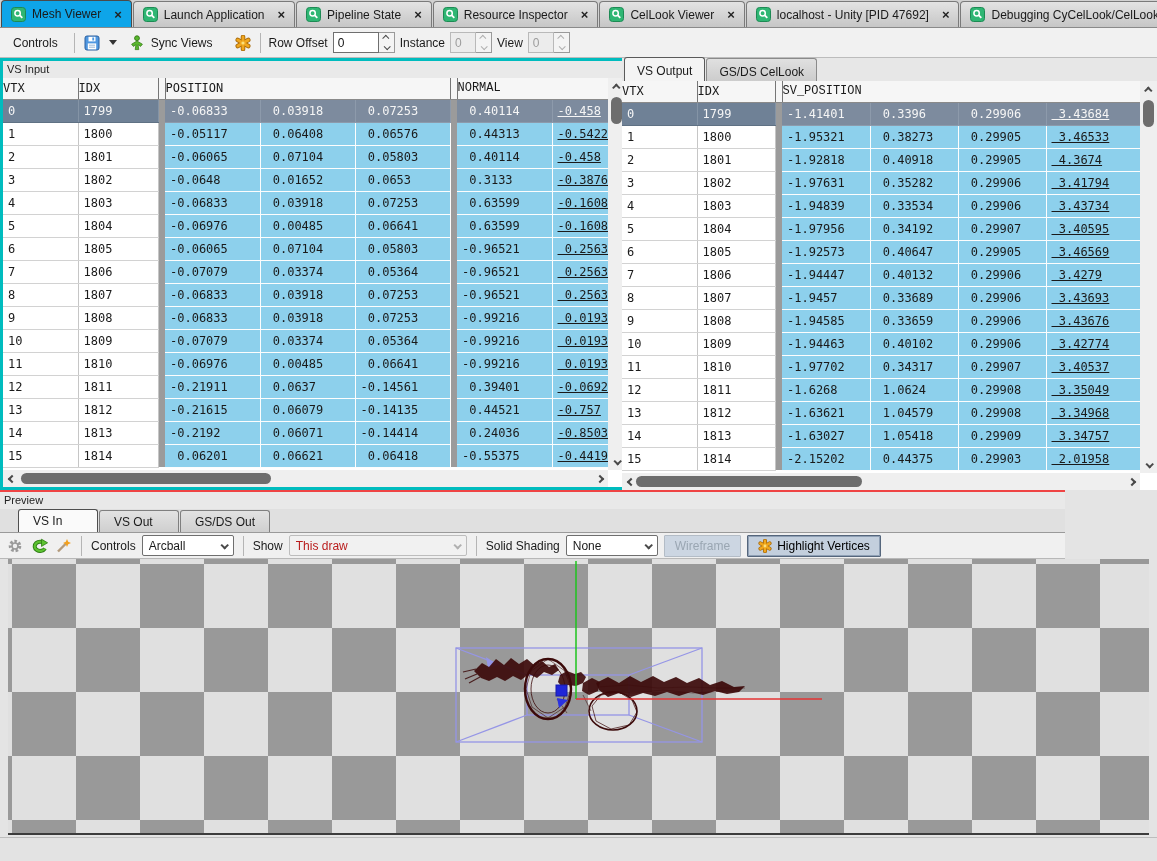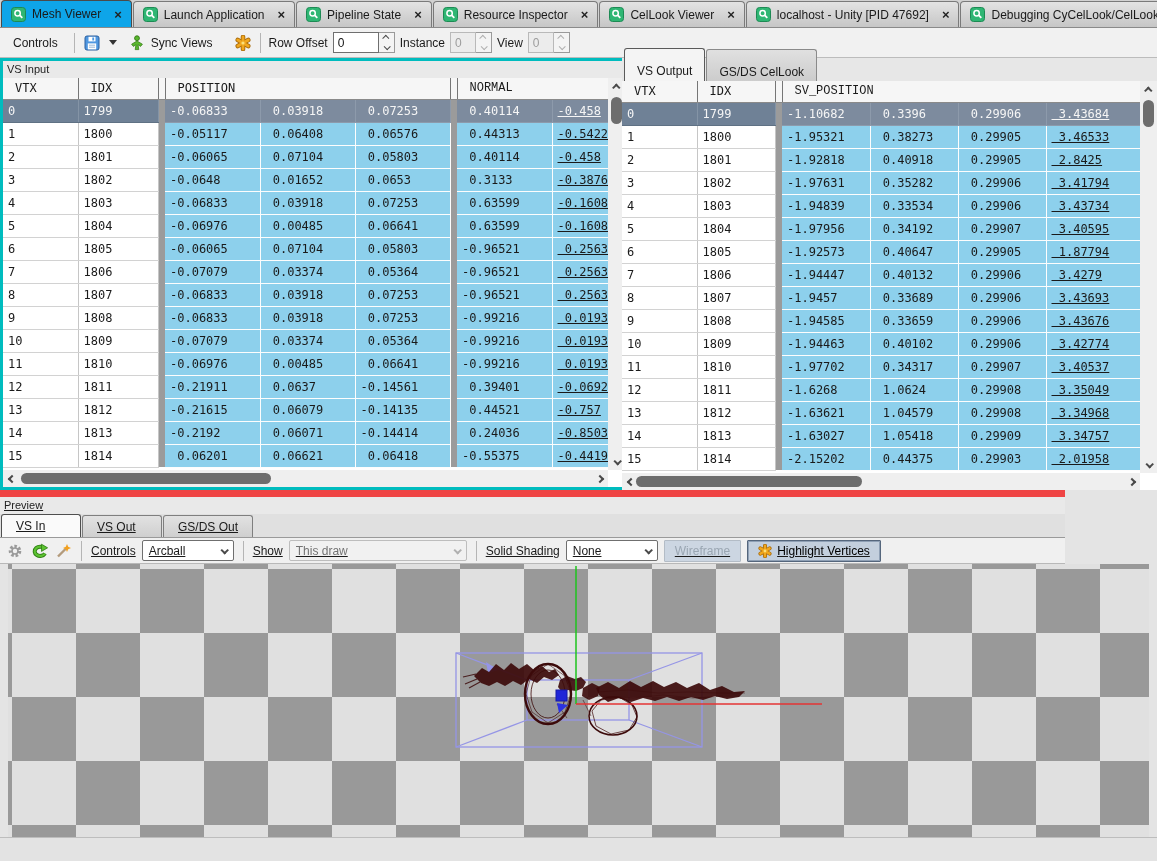--- a/index.html
+++ b/index.html
@@ -31,53 +31,53 @@
   .chev.right{ transform:rotate(135deg); }
   .chev.dis { border-color:#b0b0b0; }
 
   
   .vs-input-panel { position:absolute; left:0; top:58px; width:628px; height:432px; border:3px solid #00bcbe; background:#ececec; }
   .panel-title { height:17px; line-height:16px; font-size:11px; padding:0 4px; background:#e9e9e9; color:#222; }
   .table-wrap { position:absolute; left:0; right:0; top:17px; bottom:0; background:#fff; overflow:hidden; }
 
   .vs-output-panel { position:absolute; left:622px; top:58px; width:535px; height:432px; background:#e7e7e7; }
   .out-tabs { height:23px; display:flex; align-items:flex-end; padding-left:2px; }
-  .out-tab { padding:15px 12px 2px; background:linear-gradient(#e0e0e0,#cccccc); border:1px solid #8a8a8a; border-bottom:none; border-radius:3px 3px 0 0; margin-right:1px; white-space:nowrap; }
+  .out-tab { padding:6px 12px 2px; background:linear-gradient(#e0e0e0,#cccccc); border:1px solid #8a8a8a; border-bottom:none; border-radius:3px 3px 0 0; margin-right:1px; white-space:nowrap; }
   .out-tab.active { background:#f4f4f4; border-color:#5a5a5a; padding-bottom:3px; }
   .table-wrap2 { position:absolute; left:0; right:0; top:23px; bottom:0; background:#fff; overflow:hidden; }
 
   
   table.mesh { border-collapse:collapse; table-layout:fixed; font:12px "DejaVu Sans Mono",monospace; width:calc(100% - 17px); }
-  table.mesh th { height:21px; text-align:left; font-weight:normal; padding:0 12px; background:#f6f6f6; border-right:1px solid #767676; border-bottom:1px solid #8a8a8a; white-space:nowrap; overflow:hidden; }
+  table.mesh th { height:21px; text-align:left; font-weight:normal; padding:0 0; background:#f6f6f6; border-right:1px solid #767676; border-bottom:1px solid #8a8a8a; white-space:nowrap; overflow:hidden; }
   table.mesh th:last-child { border-right:none;font-family:Liberation Mono, monospace; }
   table.mesh td { height:23px; padding:0 0 0 5px; white-space:pre; overflow:hidden; }
   td.c-vtx, td.c-idx { background:#fff; border-bottom:1px solid #d2d2d2; border-right:1px solid #c6c6c6; }
   td.c-gap { background:#9b9b9b; padding:0; }
   th.h-gap { background:#f2f2f2; }
   td.c-num { background:#8dd0ec; border-bottom:1px solid #fdfdfd; border-right:1px solid #fdfdfd; }
   td.c-clip, td.c-last { border-right:none;text-decoration:underline; }
   tr.selected td.c-vtx, tr.selected td.c-idx { background:#6f8196; color:#f5f5f5; border-bottom-color:#5f7184; border-right-color:#8494a6; }
   tr.selected td.c-num { background:#7d8b9e; color:#f5f5f5; border-bottom-color:#8d9aab; border-right-color:#8d9aab; }
 
   
   .vscroll { position:absolute; top:0; right:0; bottom:17px; width:17px; background:#efefef; }
   .hscroll { position:absolute; left:0; right:17px; bottom:0; height:17px; background:#efefef; }
   .vthumb { position:absolute; left:3px; width:11px; background:#6d6d6d; border-radius:6px; }
   .hthumb { position:absolute; top:3px; height:11px; background:#6d6d6d; border-radius:6px; }
   .sc-end { position:absolute; display:flex; align-items:center; justify-content:center; width:17px; height:17px; }
 
   
-  .preview-panel { position:absolute; left:0; top:490px; width:1065px; height:347px; background:#e4e4e4; border-top:7px solid #ef4444;text-decoration:underline; }
-  .pv-tabs { height:24px; display:flex; align-items:flex-end; background:#e0e0e0; border-bottom:1px solid #9a9a9a; padding-left:1px; }
+  .preview-panel { position:absolute; left:0; top:490px; width:1065px; height:347px; background:#e4e4e4; border-top:2px solid #ef4444; }
+  .pv-tabs { height:24px; display:flex; align-items:flex-end; background:#e0e0e0; border-bottom:1px solid #9a9a9a; padding-left:18px; }
   .pv-tab { min-width:80px; padding:4px 14px 3px; background:linear-gradient(#e2e2e2,#cfcfcf); border:1px solid #7f7f7f; border-bottom:none; border-radius:3px 3px 0 0; margin-right:1px; white-space:nowrap; }
   .pv-tab.active { background:#fafafa; padding-bottom:4px; border-color:#4f4f4f; }
   .pv-toolbar { height:26px; background:#f0f0f0; border-bottom:1px solid #b8b8b8; display:flex; align-items:center; gap:6px; padding:0 6px; }
   .ico18 { width:18px; height:18px; display:inline-flex; align-items:center; justify-content:center; }
   .selbox { display:inline-flex; align-items:center; justify-content:space-between; height:21px; background:#fff; border:1px solid #6f6f6f; border-radius:2px; padding:0 6px; gap:16px; }
-  .selbox.disabled { background:#f1f1f1; border-color:#bdbdbd; color:#737373; }
+  .selbox.disabled { background:#f1f1f1; border-color:#bdbdbd; color:#b91c1c; }
   .pv-btn { height:22px; display:inline-flex; align-items:center; gap:5px; padding:0 10px; border:1px solid #b3bcc6; background:#ccd6e2; border-radius:1px; }
   .pv-btn.disabled { color:#9aa6b2; }
   .pv-btn.pressed { background:#c3cfdd; border:1px solid #55667c; box-shadow:inset 0 0 0 1px #8fa0b5; color:#000; }
 
   .viewport { position:absolute; left:8px; top:67px; width:1141px; height:276px; border-bottom:2px solid #3c3c3c;
     background-color:#e0e0e0;
     background-image:conic-gradient(#999 0 25%, #e0e0e0 0 50%, #999 0 75%, #e0e0e0 0);
     background-size:128px 128px; background-position:-60px 5px; }
   .viewport svg { position:absolute; left:0; top:0; }
 
@@ -490,42 +490,42 @@
             <th>IDX</th>
             <th class="h-gap"></th>
             <th colspan="4">SV_POSITION</th>
           </tr>
         </thead>
         <tbody>
             <tr class="selected">
               <td class="c-vtx">0</td>
               <td class="c-idx">1799</td>
               <td class="c-gap"></td>
-              <td class="c-num">-1.10682</td>
+              <td class="c-num">-1.41401</td>
               <td class="c-num"> 0.3396</td>
               <td class="c-num"> 0.29906</td>
               <td class="c-num c-last"> 3.43684</td>
             </tr>
             <tr>
               <td class="c-vtx">1</td>
               <td class="c-idx">1800</td>
               <td class="c-gap"></td>
               <td class="c-num">-1.95321</td>
               <td class="c-num"> 0.38273</td>
               <td class="c-num"> 0.29905</td>
               <td class="c-num c-last"> 3.46533</td>
             </tr>
             <tr>
               <td class="c-vtx">2</td>
               <td class="c-idx">1801</td>
               <td class="c-gap"></td>
               <td class="c-num">-1.92818</td>
               <td class="c-num"> 0.40918</td>
               <td class="c-num"> 0.29905</td>
-              <td class="c-num c-last"> 2.8425</td>
+              <td class="c-num c-last"> 4.3674</td>
             </tr>
             <tr>
               <td class="c-vtx">3</td>
               <td class="c-idx">1802</td>
               <td class="c-gap"></td>
               <td class="c-num">-1.97631</td>
               <td class="c-num"> 0.35282</td>
               <td class="c-num"> 0.29906</td>
               <td class="c-num c-last"> 3.41794</td>
             </tr>
@@ -547,21 +547,21 @@
               <td class="c-num"> 0.29907</td>
               <td class="c-num c-last"> 3.40595</td>
             </tr>
             <tr>
               <td class="c-vtx">6</td>
               <td class="c-idx">1805</td>
               <td class="c-gap"></td>
               <td class="c-num">-1.92573</td>
               <td class="c-num"> 0.40647</td>
               <td class="c-num"> 0.29905</td>
-              <td class="c-num c-last"> 1.87794</td>
+              <td class="c-num c-last"> 3.46569</td>
             </tr>
             <tr>
               <td class="c-vtx">7</td>
               <td class="c-idx">1806</td>
               <td class="c-gap"></td>
               <td class="c-num">-1.94447</td>
               <td class="c-num"> 0.40132</td>
               <td class="c-num"> 0.29906</td>
               <td class="c-num c-last"> 3.4279</td>
             </tr>

